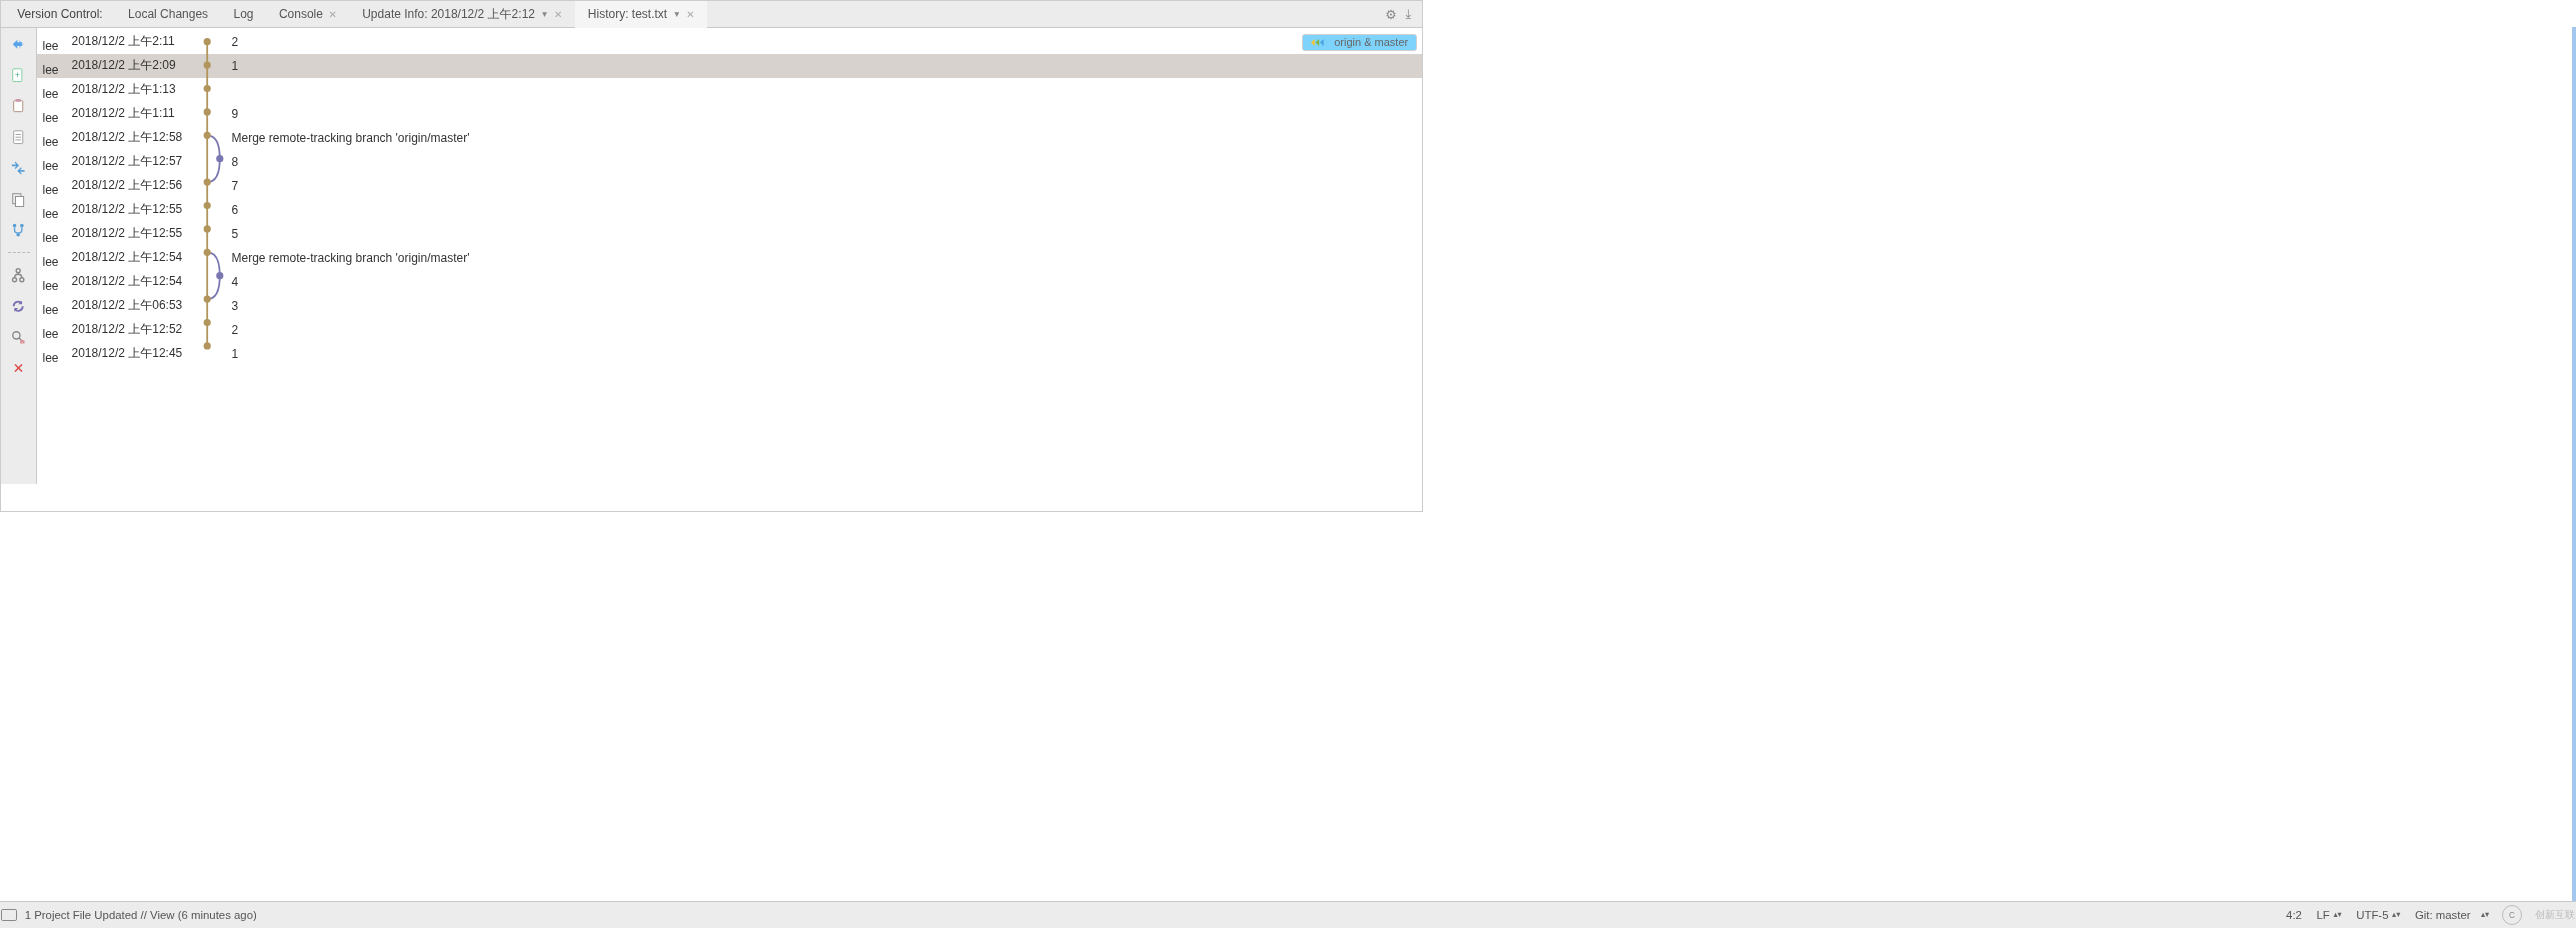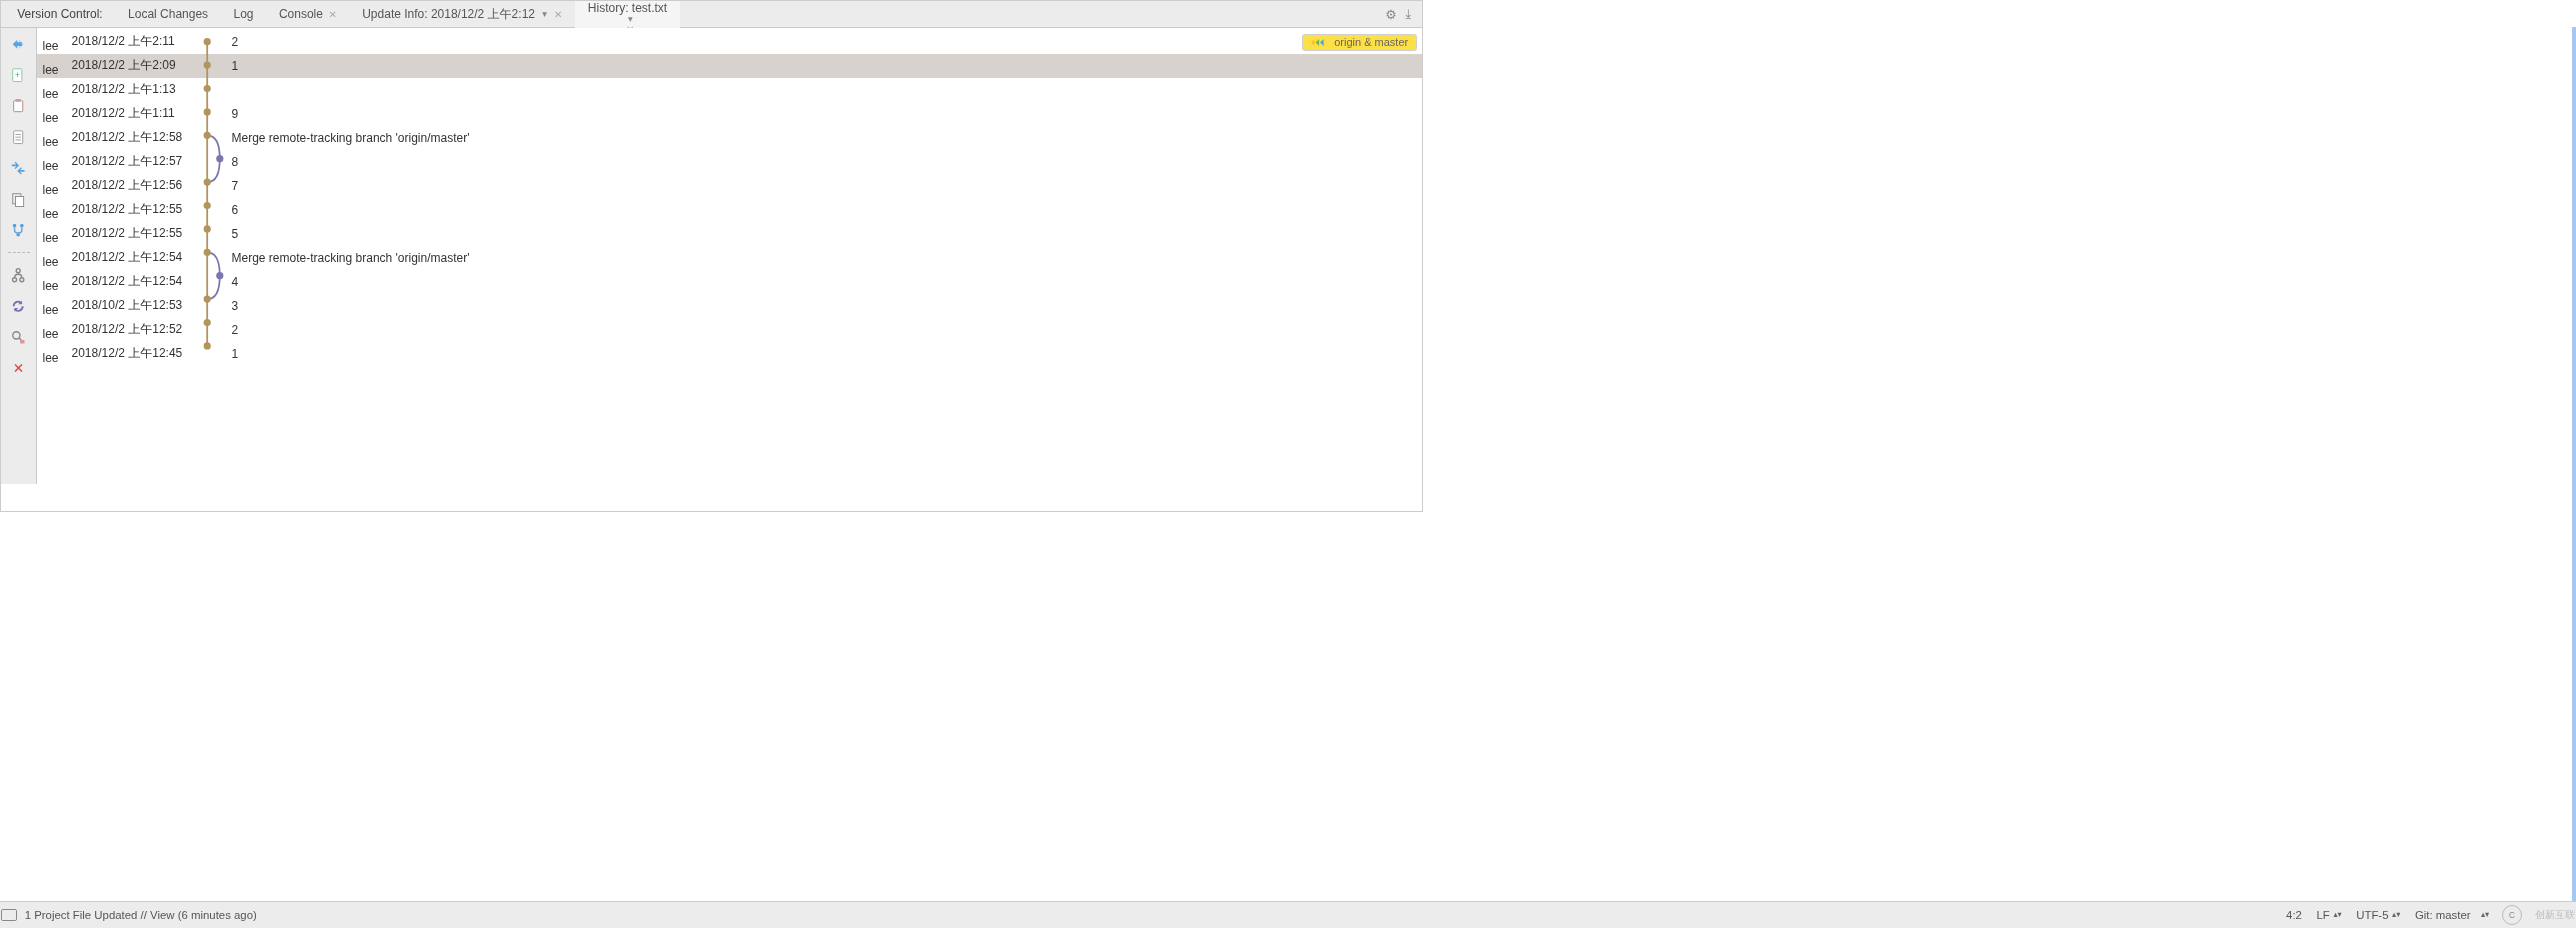--- a/index.html
+++ b/index.html
@@ -33,21 +33,20 @@
   font-size: 12px;
 }
 .tab-label { color: #444; }
 .tab .close {
   margin-left: 5.5px;
   color: #aaa;
   font-size: 10px;
 }
 .tab.active {
   background: #f5f5f5;
-  flex-direction: column;
 }
 .tab .dropdown-arrow {
   margin-left: 5.5px;
   color: #888;
   font-size: 8.2px;
 }
 .tabbar-spacer { flex: 1; }
 .tabbar-right {
   display: flex;
   align-items: center;
@@ -91,21 +90,21 @@
   position: relative;
   background: #fff;
   overflow: hidden;
 }
 
 
 .branch-badge {
   position: absolute;
   top: 5.5px;
   right: 5.5px;
-  background: #fde047;
+  background: #7dd3fc;
   border: 0.9px solid #d0d0d0;
   border-radius: 2.7px;
   padding: 1.8px 7.3px;
   display: flex;
   align-items: center;
   gap: 5.5px;
   font-size: 11px;
   color: #666;
 }
 .branch-dots { display: inline-flex; gap: 0.9px; }
@@ -380,21 +379,21 @@
           <span class="commit-msg">Merge remote-tracking branch 'origin/master'</span>
         </div>
         <div class="commit-row">
           <span class="commit-author">lee</span>
           <span class="commit-date">2018/12/2 上午12:54</span>
           <span class="commit-graph"></span>
           <span class="commit-msg">4</span>
         </div>
         <div class="commit-row">
           <span class="commit-author">lee</span>
-          <span class="commit-date">2018/10/2 上午12:53</span>
+          <span class="commit-date">2018/12/2 上午06:53</span>
           <span class="commit-graph"></span>
           <span class="commit-msg">3</span>
         </div>
         <div class="commit-row">
           <span class="commit-author">lee</span>
           <span class="commit-date">2018/12/2 上午12:52</span>
           <span class="commit-graph"></span>
           <span class="commit-msg">2</span>
         </div>
         <div class="commit-row">

